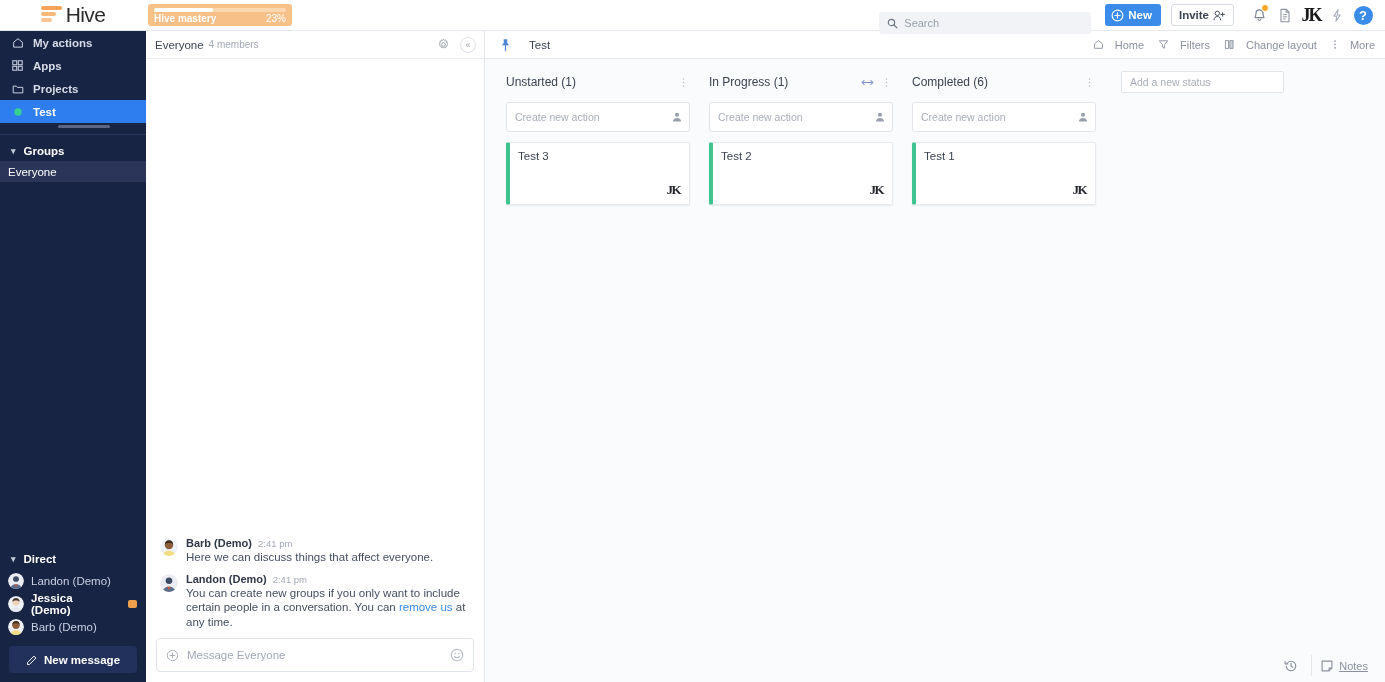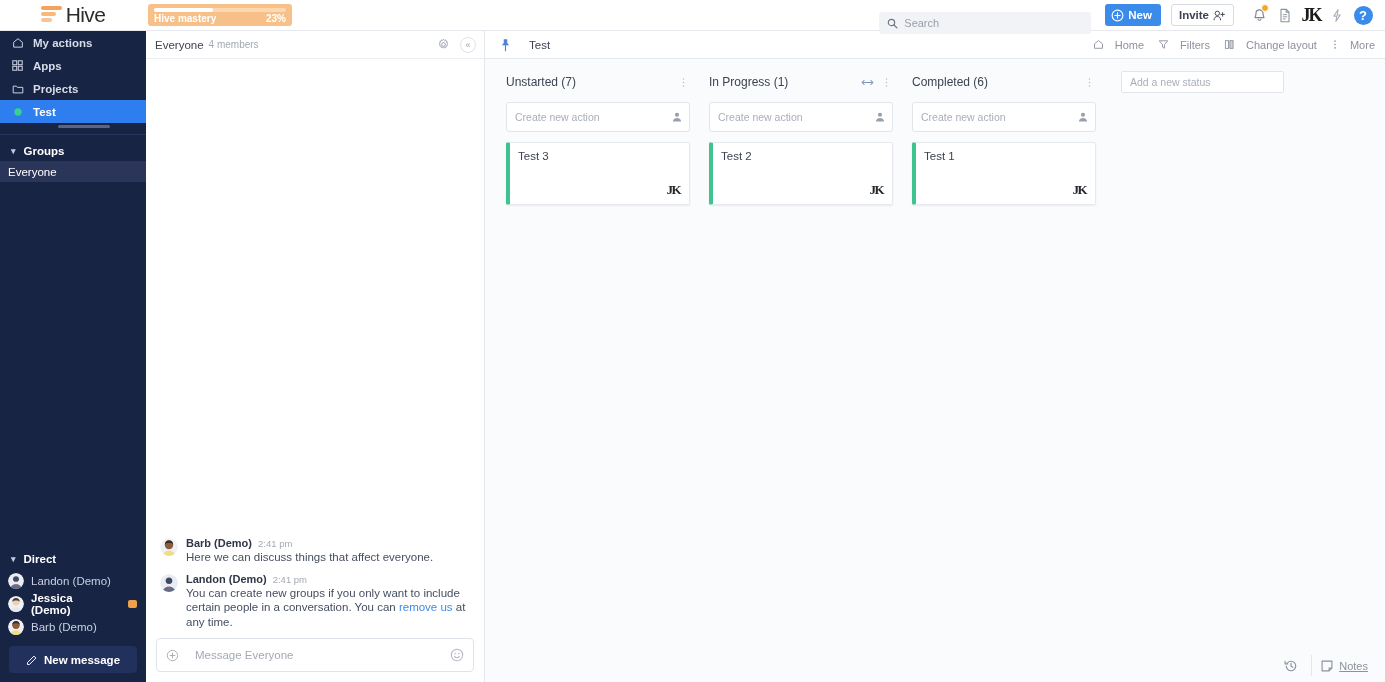--- a/index.html
+++ b/index.html
@@ -42,21 +42,21 @@
   }
   .mastery .track {
     position: absolute; left: 6px; right: 6px; top: 4px; height: 4px;
     background: #fcd8b1; border-radius: 3px;
   }
   .mastery .fill {
     position: absolute; left: 6px; top: 4px; height: 4px;
     background: #ffffff; border-radius: 3px; width: 42%;
   }
   .mastery .m-label { font-size: 10px; font-weight: bold; color: #ffffff; }
-  .mastery .m-pct { font-size: 10px; font-weight: bold; color: #ffffff; }
+  .mastery .m-pct { font-size: 10px; font-weight: normal; color: #ffffff; }
 
   .topbar-spacer { flex: 1; }
 
   .search-box {
     width: 212px; height: 22px; background: #f1f3f6; border-radius: 3px;
     display: flex; align-items: center; gap: 6px; padding: 0 8px;
     margin-right: 14px;
     margin-top: 16px;
   }
   .search-box .ph { font-size: 11px; color: #9aa0ab; }
@@ -156,21 +156,21 @@
   .msg-av { width: 18px; height: 18px; border-radius: 50%; overflow: hidden; flex: 0 0 18px; margin-top: 1px; }
   .msg-main { flex: 1; min-width: 0; }
   .msg-hdr { display: flex; align-items: baseline; gap: 6px; }
   .msg-name { font-size: 11px; font-weight: bold; color: #2f3747; }
   .msg-time { font-size: 9.5px; color: #a3a9b5; }
   .msg-text { font-size: 11.5px; color: #464f60; line-height: 14.5px; margin-top: 1px; }
   .msg-text a { color: #3b8beb; text-decoration: none; }
   .chat-input-wrap { padding: 0 10px 10px 10px; }
   .chat-input {
     height: 15px; border: 1px solid #dfe3ea; border-radius: 4px;
-    display: flex; align-items: center; gap: 16px; padding: 16px 9px;
+    display: flex; align-items: center; gap: 8px; padding: 16px 9px;
   }
   .chat-input .ph { flex: 1; font-size: 11.5px; color: #a3a9b5; }
 
   
   .main { flex: 1; display: flex; flex-direction: column; background: #fafbfc; min-width: 0; }
   .main-head {
     height: 28px; min-height: 28px; background: #ffffff;
     border-bottom: 1px solid #e4e7ec; display: flex; align-items: center;
     padding: 0 10px 0 14px;
   }
@@ -538,21 +538,21 @@
               <circle cx="3" cy="13" r="1.2" fill="#8b919e"></circle>
             </svg>
           <span>More</span>
         </span>
       </div>
 
       <div class="board">
 
         <div class="col">
           <div class="col-head">
-            <span class="col-name">Unstarted (7)</span>
+            <span class="col-name">Unstarted (1)</span>
             <span class="col-head-spacer"></span>
             <span class="kebab">
               <svg width="7" height="11" viewBox="0 0 6 16">
                   <circle cx="3" cy="3" r="1.1" fill="#b7bcc6"></circle>
                   <circle cx="3" cy="8" r="1.1" fill="#b7bcc6"></circle>
                   <circle cx="3" cy="13" r="1.1" fill="#b7bcc6"></circle>
                 </svg>
             </span>
           </div>
           <div class="create-new">

